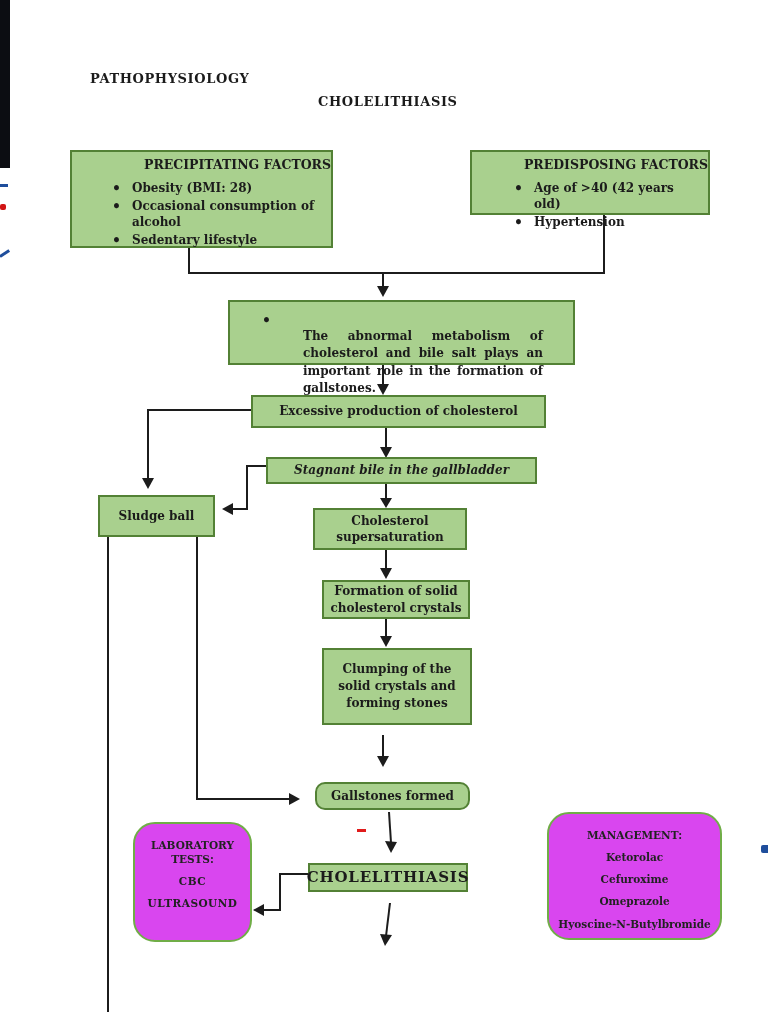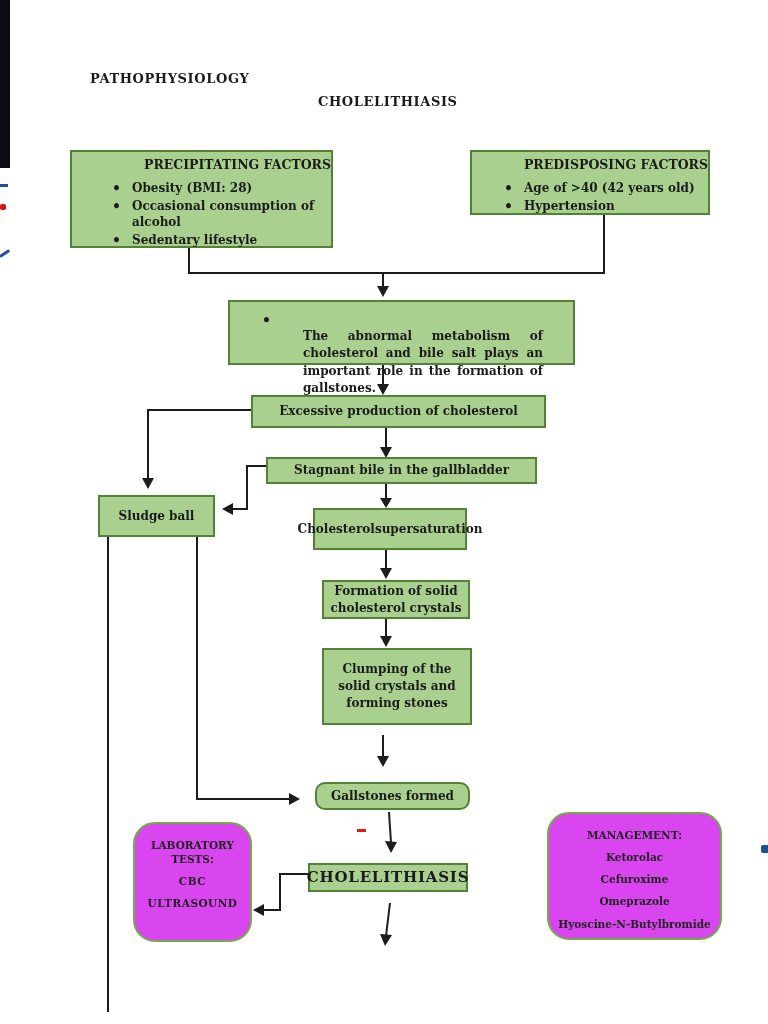--- a/index.html
+++ b/index.html
@@ -90,46 +90,46 @@
     <div class="title">PRECIPITATING FACTORS</div>
     <ul>
       <li>Obesity (BMI: 28)</li>
       <li>Occasional consumption of alcohol</li>
       <li>Sedentary lifestyle</li>
     </ul>
   </div>
 
   <div class="gbox" style="left:470px;top:150px;width:240px;height:65px;">
     <div class="title">PREDISPOSING FACTORS</div>
-    <ul style="padding-left:32px;">
+    <ul style="padding-left:42px;">
       <li>Age of &gt;40 (42 years old)</li>
       <li>Hypertension</li>
     </ul>
   </div>
 
   <div class="gbox" style="left:228px;top:300px;width:347px;height:65px;">
     <div class="bullet-row">
       <span class="dot">•</span>
       <p>The abnormal metabolism of cholesterol and bile salt plays an important role in the formation of gallstones.</p>
     </div>
   </div>
 
   <div class="gbox center-text" style="left:251px;top:395px;width:295px;height:33px;">
     <span>Excessive production of cholesterol</span>
   </div>
 
-  <div class="gbox center-text" style="left:266px;top:457px;width:271px;height:27px;">
+  <div class="gbox center-text" style="left:266px;top:457px;width:271px;height:27px;font-style:italic;">
     <span>Stagnant bile in the gallbladder</span>
   </div>
 
   <div class="gbox center-text" style="left:98px;top:495px;width:117px;height:42px;">
     <span>Sludge ball</span>
   </div>
 
-  <div class="gbox center-text" style="left:313px;top:508px;width:154px;height:42px;flex-direction:row;">
+  <div class="gbox center-text" style="left:313px;top:508px;width:154px;height:42px;flex-direction:column;">
     <span>Cholesterol</span>
     <span>supersaturation</span>
   </div>
 
   <div class="gbox center-text" style="left:322px;top:580px;width:148px;height:39px;flex-direction:column;">
     <span>Formation of solid</span>
     <span>cholesterol crystals</span>
   </div>
 
   <div class="gbox center-text" style="left:322px;top:648px;width:150px;height:77px;flex-direction:column;line-height:1.4;">

